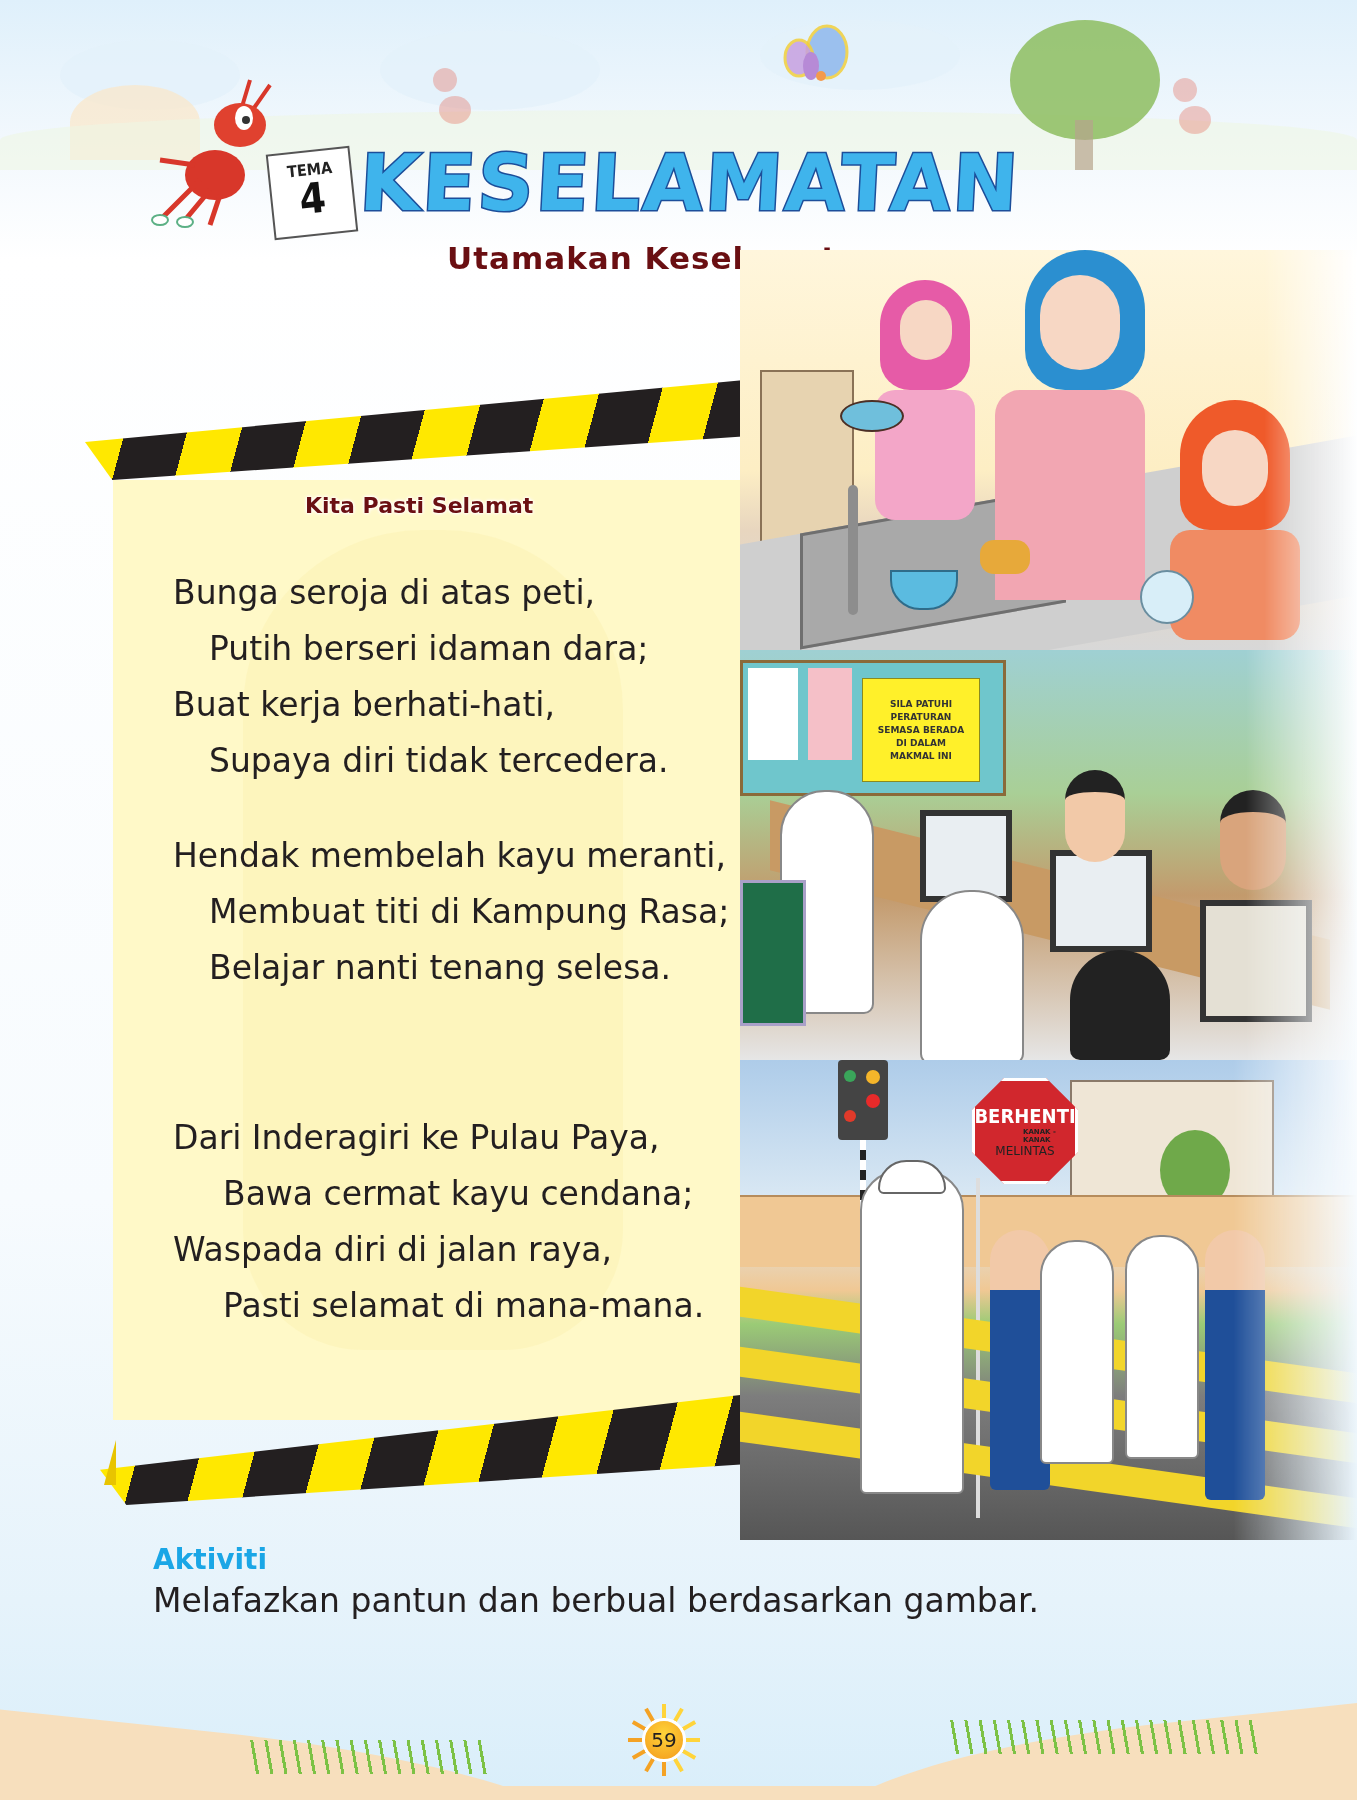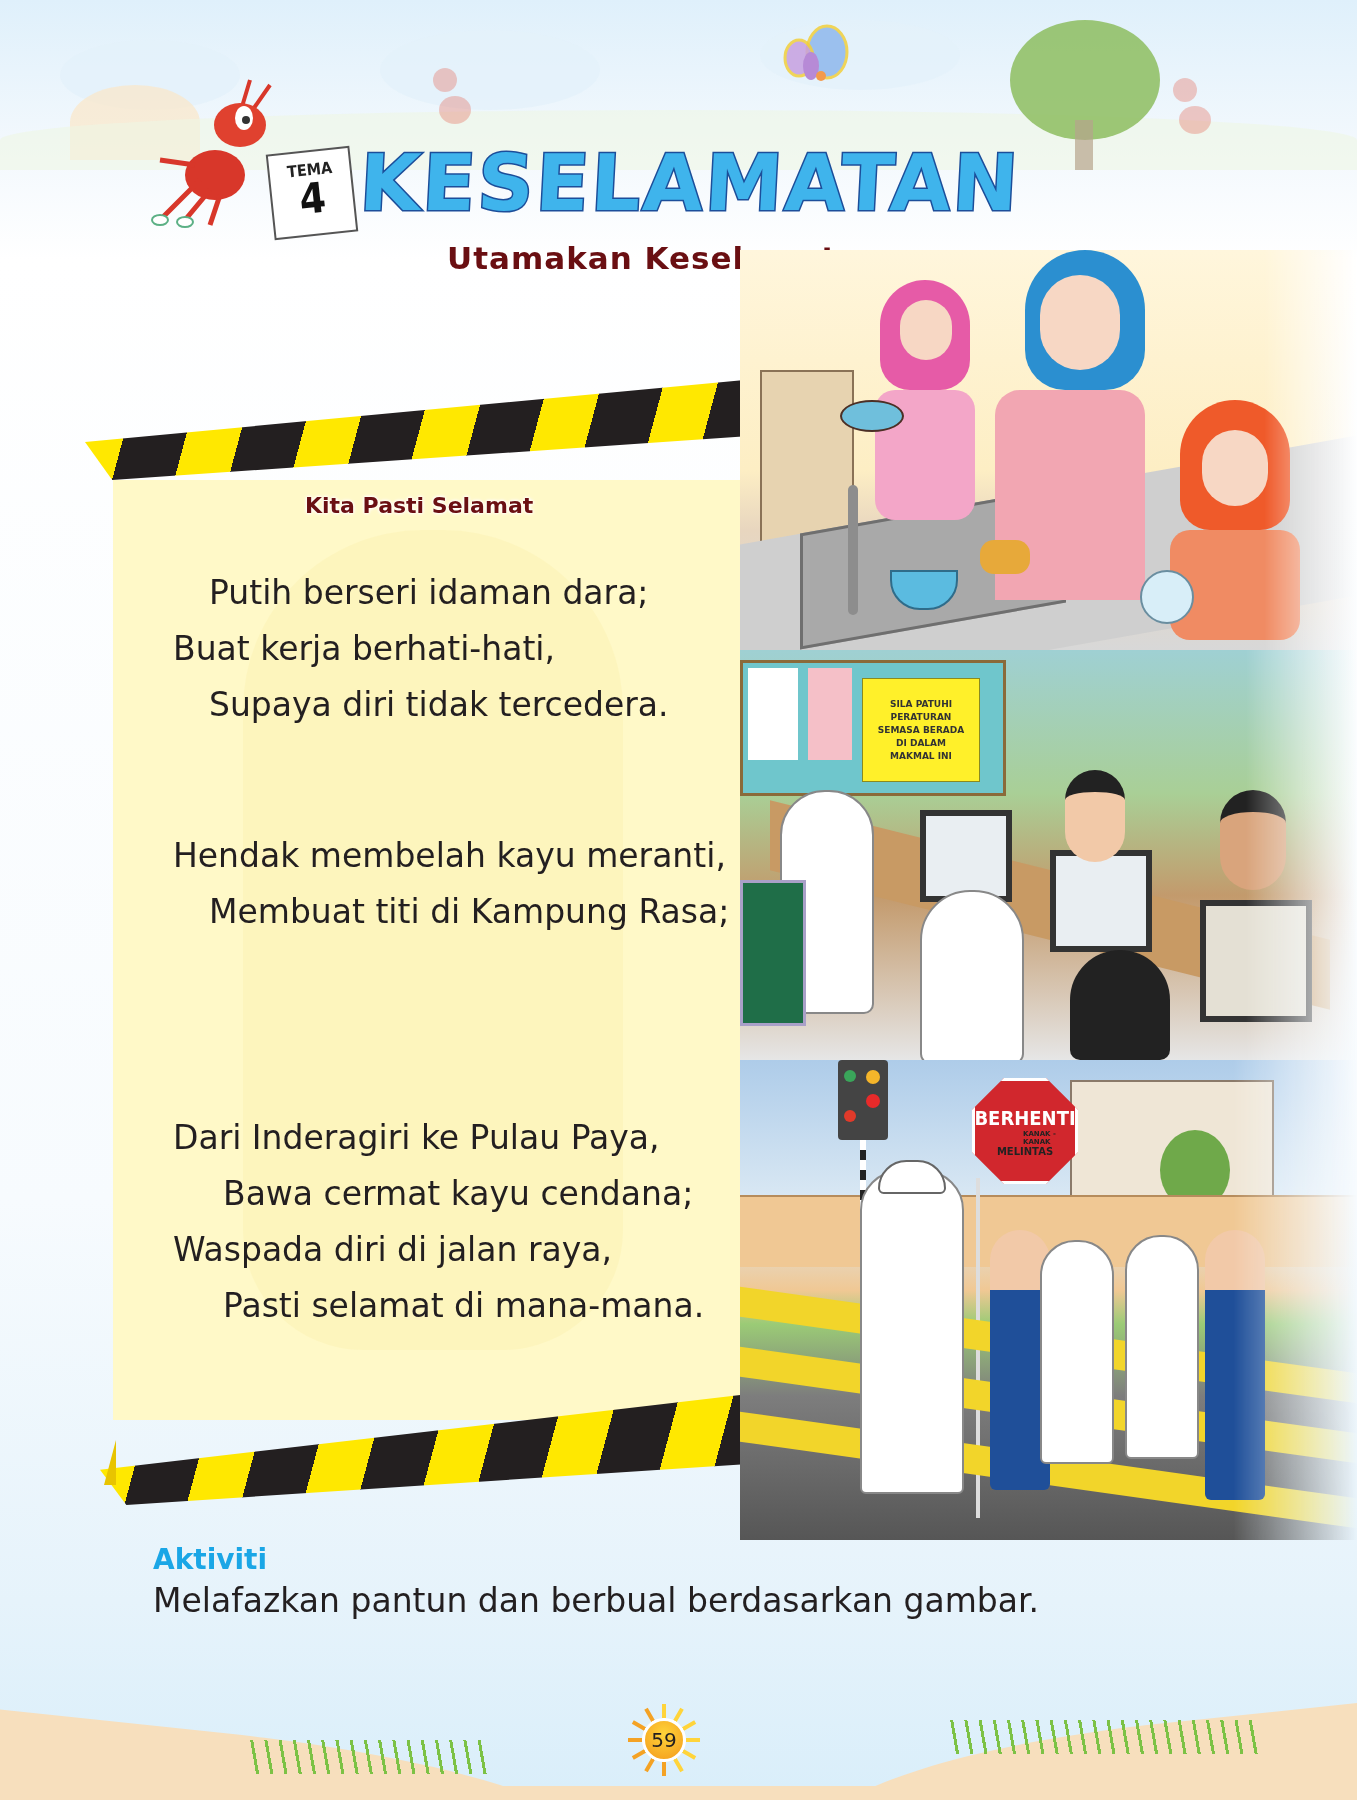--- a/index.html
+++ b/index.html
@@ -155,27 +155,29 @@
   <div class="abs" style="left:745px;top:430px;width:0;height:0;border-top:40px solid #231f20;border-left:0 solid transparent;border-right:18px solid transparent;"></div>
 
   <div class="stripe" style="left:100px;top:1395px;width:660px;height:110px;clip-path:polygon(0 68%, 97% 0, 100% 62%, 4% 100%);">
     <div class="stripe-bar"></div>
   </div>
   <div class="abs" style="left:104px;top:1440px;width:0;height:0;border-bottom:45px solid #e8c400;border-left:12px solid transparent;"></div>
 
   <div class="poem-title">Kita Pasti Selamat</div>
 
   <div class="stanza" style="top:565px;">
+    <span class="line">Bunga seroja di atas peti,</span>
     <span class="line indent">Putih berseri idaman dara;</span>
     <span class="line">Buat kerja berhati-hati,</span>
     <span class="line indent">Supaya diri tidak tercedera.</span>
   </div>
   <div class="stanza" style="top:828px;">
     <span class="line">Hendak membelah kayu meranti,</span>
     <span class="line indent">Membuat titi di Kampung Rasa;</span>
+    <span class="line indent">Belajar nanti tenang selesa.</span>
   </div>
   <div class="stanza" style="top:1110px;">
     <span class="line">Dari Inderagiri ke Pulau Paya,</span>
     <span class="line indent2">Bawa cermat kayu cendana;</span>
     <span class="line">Waspada diri di jalan raya,</span>
     <span class="line indent2">Pasti selamat di mana-mana.</span>
   </div>
 </div>
 
 <div class="illus kitchen">
@@ -231,21 +233,21 @@
   <div class="shape" style="left:120px;top:80px;width:6px;height:220px;background:repeating-linear-gradient(180deg,#fff 0 10px,#222 10px 20px);"></div>
   <div class="shape" style="left:98px;top:0;width:50px;height:80px;background:#444;border-radius:4px;">
     <div style="position:absolute;left:28px;top:10px;width:14px;height:14px;border-radius:50%;background:#f5b52a;"></div>
     <div style="position:absolute;left:28px;top:34px;width:14px;height:14px;border-radius:50%;background:#e82a2a;"></div>
     <div style="position:absolute;left:6px;top:10px;width:12px;height:12px;border-radius:50%;background:#3aa55a;"></div>
     <div style="position:absolute;left:6px;top:50px;width:12px;height:12px;border-radius:50%;background:#e03a2a;"></div>
   </div>
   <div class="shape" style="left:184px;top:18px;width:100px;height:100px;background:#d1272d;border:3px solid #fff;clip-path:polygon(30% 0,70% 0,100% 30%,100% 70%,70% 100%,30% 100%,0 70%,0 30%);display:flex;flex-direction:column;align-items:center;justify-content:center;margin-left:48px;">
     <span style="font-size:20px;font-weight:bold;color:#fff;font-family:'DejaVu Sans Condensed','DejaVu Sans',sans-serif;">BERHENTI</span>
     <span style="font-size:7px;font-weight:bold;color:#222;padding-left:48px;">KANAK - KANAK</span>
-    <span style="font-size:10px;font-weight:bold;color:#222;">MELINTAS</span>
+    <span style="font-size:12px;font-weight:normal;color:#222;">MELINTAS</span>
   </div>
   <div class="shape" style="left:236px;top:118px;width:4px;height:340px;background:#ddd;"></div>
   <div class="shape" style="left:0;top:270px;width:617px;height:30px;background:#f2d52a;transform:skewY(8deg);"></div>
   <div class="shape" style="left:0;top:330px;width:617px;height:30px;background:#f2d52a;transform:skewY(8deg);"></div>
   <div class="shape" style="left:0;top:395px;width:617px;height:30px;background:#f2d52a;transform:skewY(8deg);"></div>
   <div class="shape" style="left:120px;top:110px;width:100px;height:320px;background:#fff;border:2px solid #888;border-radius:40px 40px 6px 6px;"></div>
   <div class="shape" style="left:138px;top:100px;width:64px;height:30px;background:#fff;border:2px solid #666;border-radius:30px 30px 6px 6px;"></div>
   <div class="shape" style="left:250px;top:170px;width:60px;height:200px;background:#1f4f99;border-top:60px solid #f2c9a8;border-radius:30px 30px 6px 6px;"></div>
   <div class="shape" style="left:300px;top:180px;width:70px;height:220px;background:#fff;border:2px solid #888;border-radius:35px 35px 6px 6px;"></div>
   <div class="shape" style="left:385px;top:175px;width:70px;height:220px;background:#fff;border:2px solid #888;border-radius:35px 35px 6px 6px;"></div>

